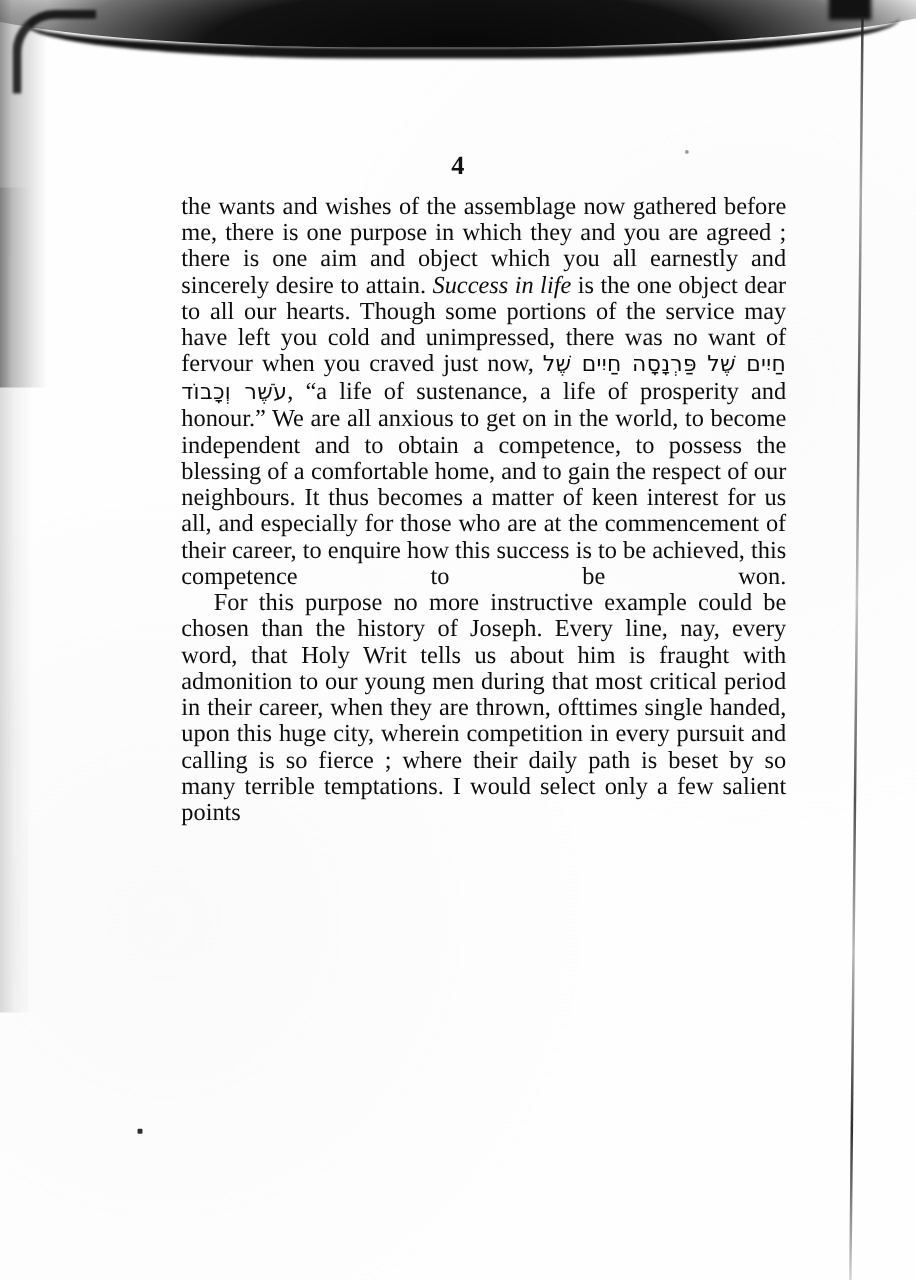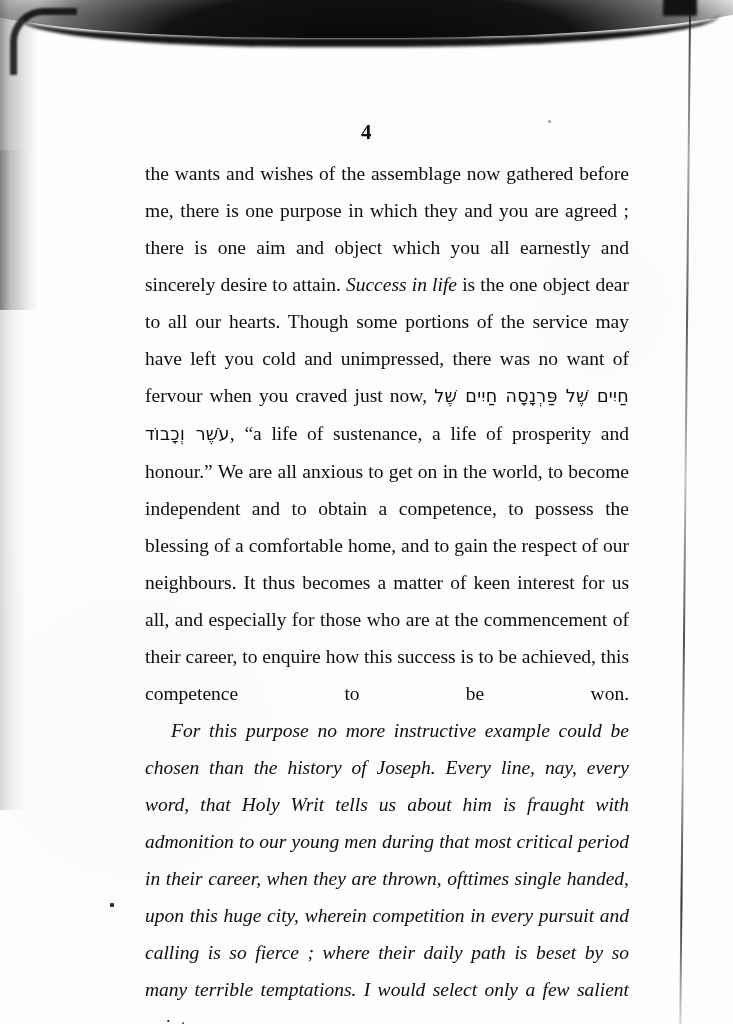--- a/index.html
+++ b/index.html
@@ -157,31 +157,30 @@
   .textblock {
     position: absolute;
     left: 145px;
     top: 155px;
     width: 484px;
   }
 
   p.para {
     margin: 0;
     font-size: 19.5px;
-    line-height: 37px;
+    line-height: 21px;
     color: #0d0d0d;
     text-align: justify;
     text-justify: inter-word;
     -webkit-hyphens: none;
     hyphens: none;
   }
 
   p.para.indent {
     text-indent: 26px;
-    font-style: italic;
   }
 
   
   p.para.force-justify {
     text-align-last: justify;
   }
 
   p.para.natural-last {
     text-align-last: left;
   }

